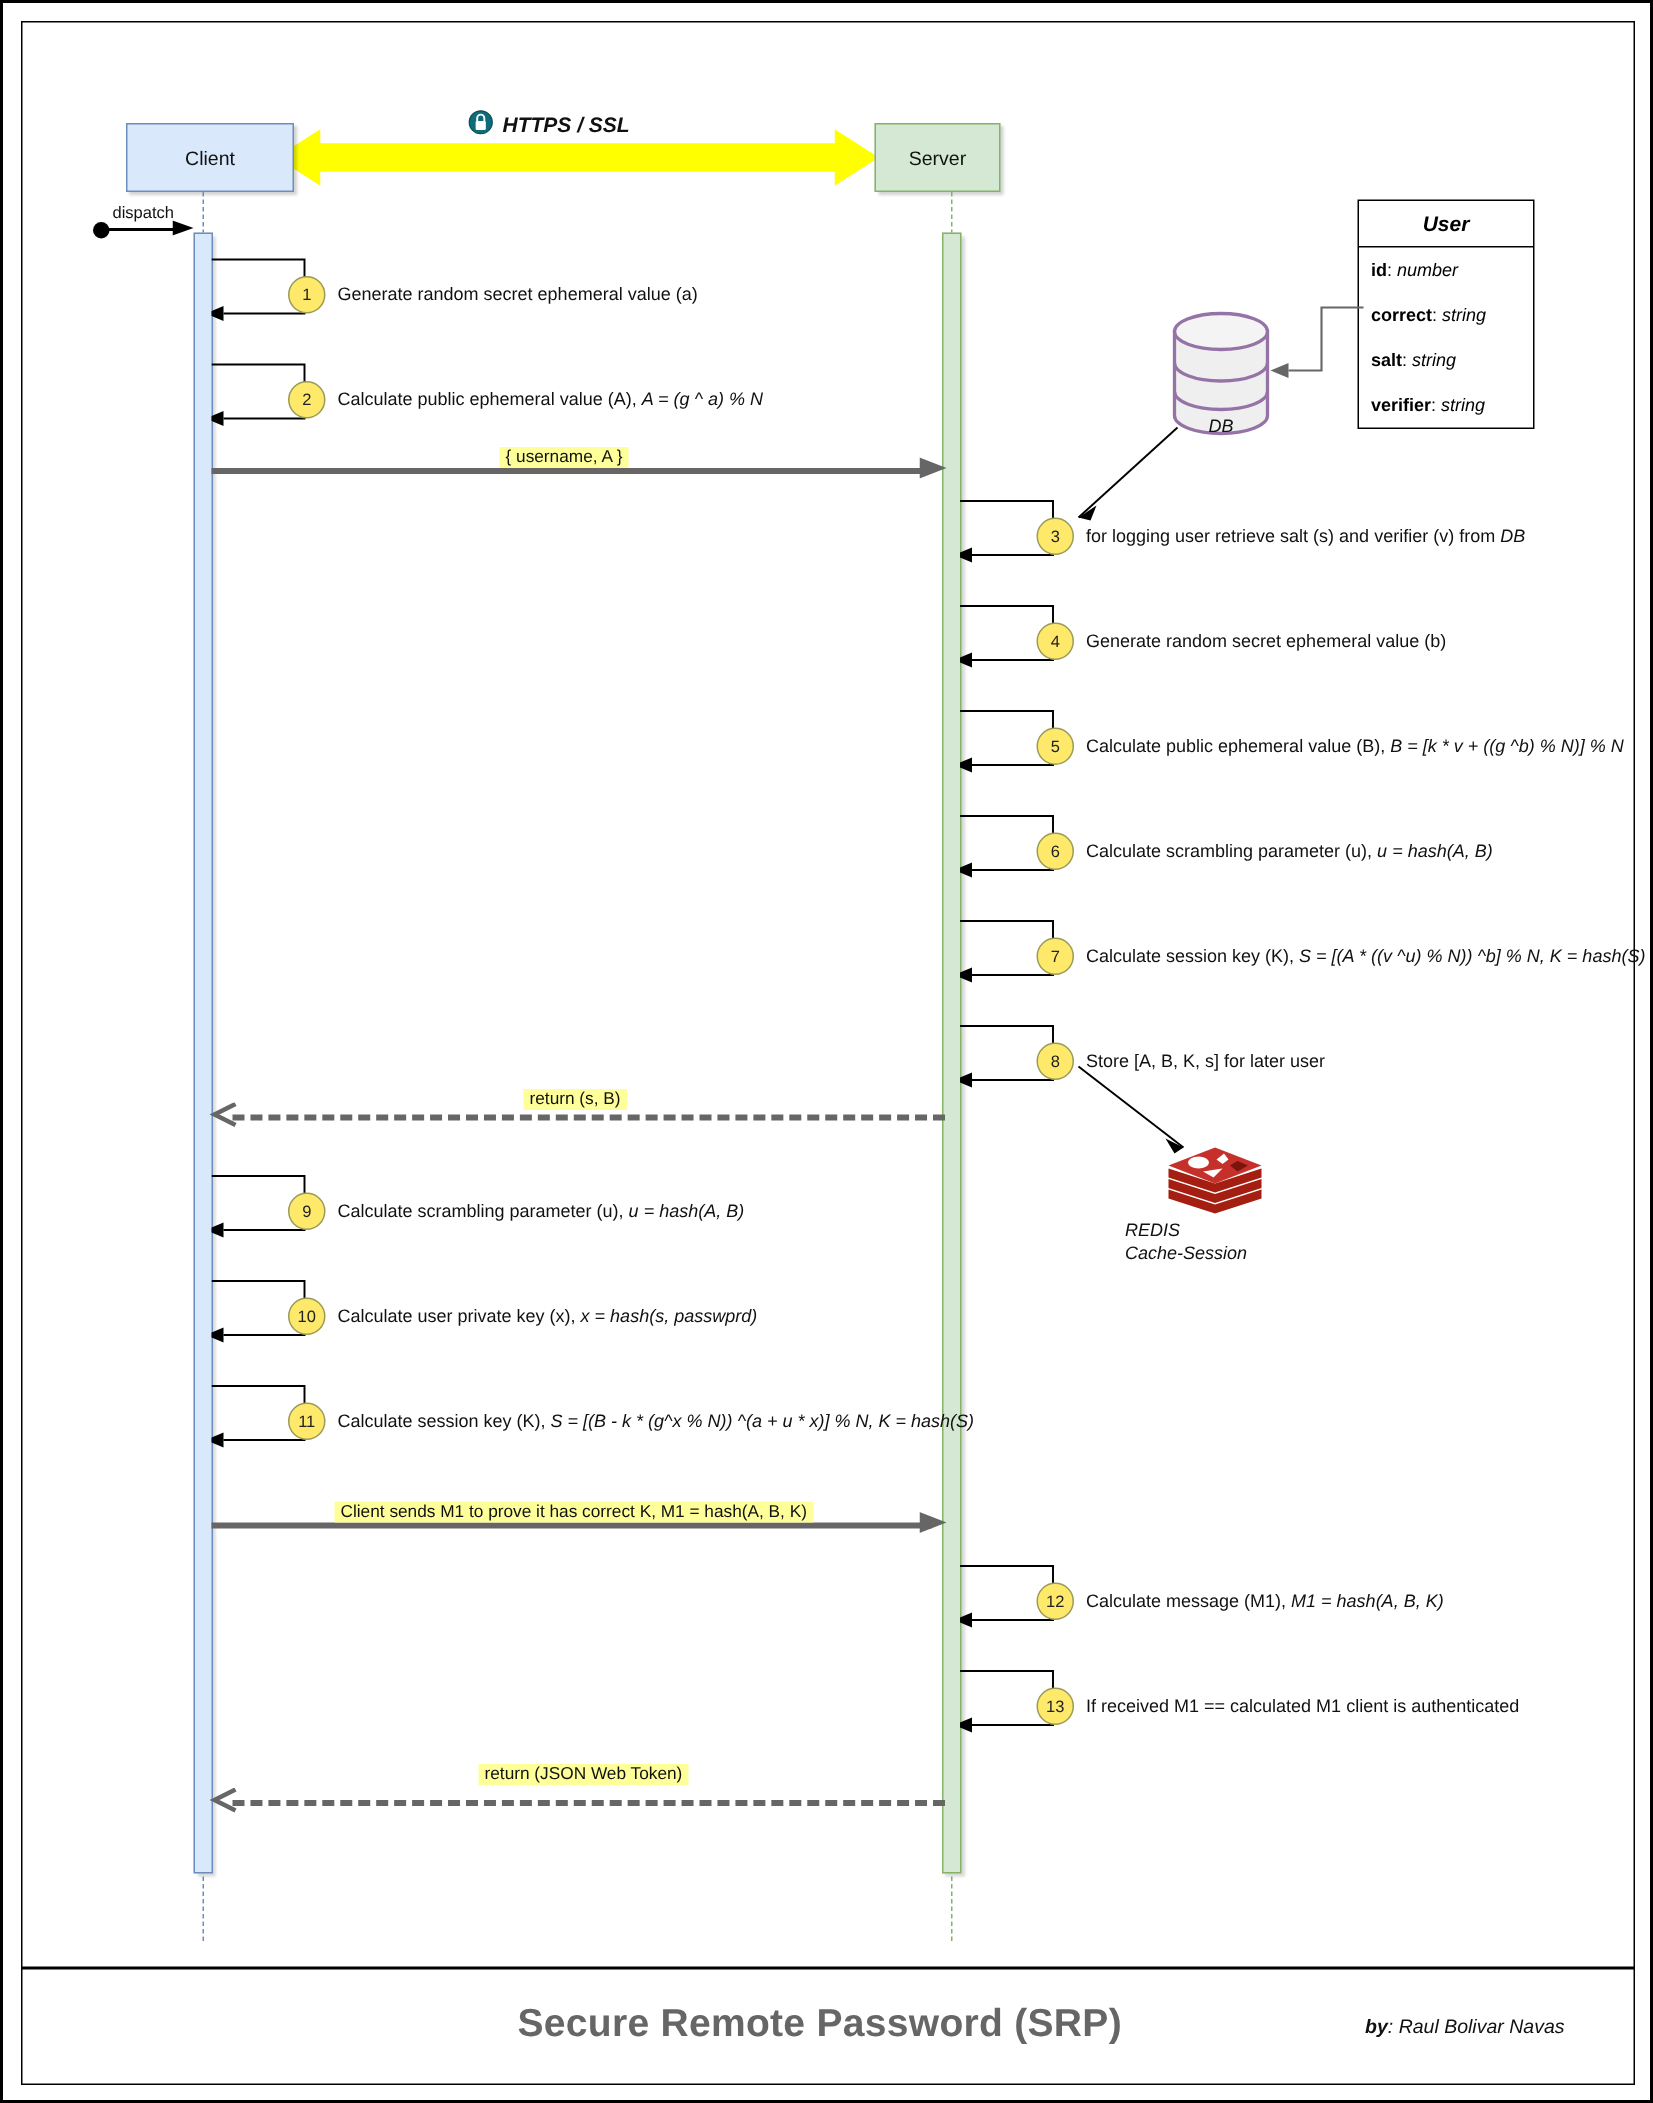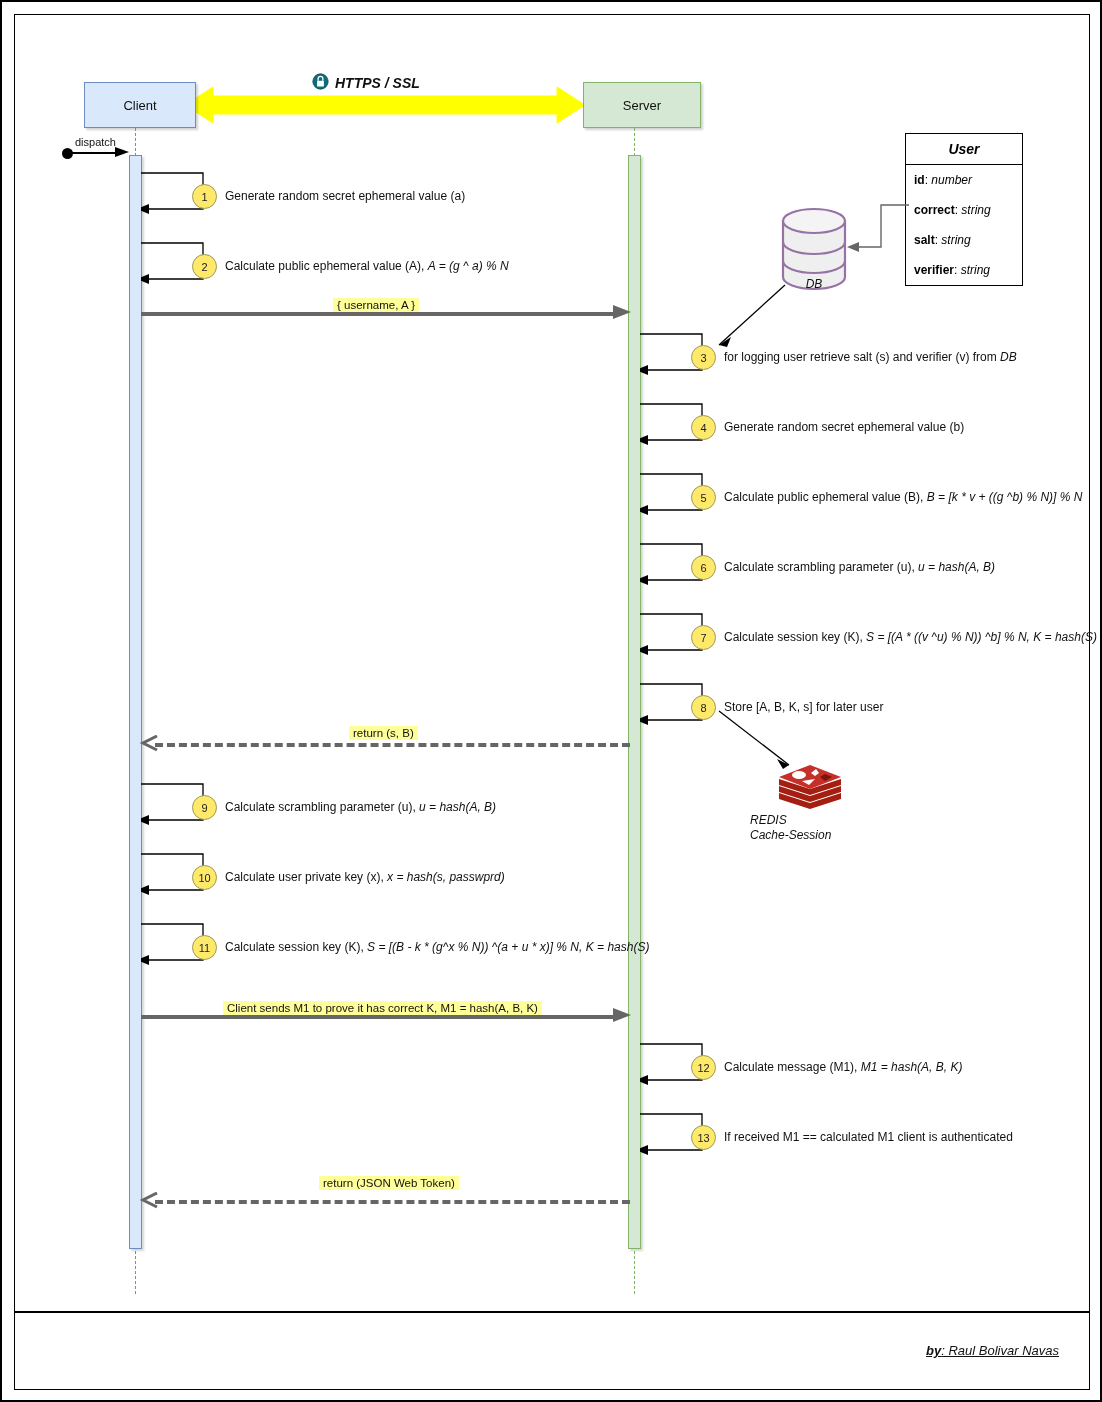--- a/index.html
+++ b/index.html
@@ -7,29 +7,29 @@
   body{font-family:"Liberation Sans",sans-serif;}
   #page{position:relative;width:1102px;height:1402px;box-sizing:border-box;
         border:2px solid #000;background:#fff;overflow:hidden;}
   #frame{position:absolute;left:12px;top:12px;width:1076px;height:1298px;
          box-sizing:border-box;border:1.5px solid #000;background:#fff;}
   #footer{position:absolute;left:12px;top:1310px;width:1076px;height:78px;
           box-sizing:border-box;border:1.5px solid #000;border-top:1.5px solid #000;
           background:#fff;}
   #footer .ftitle{position:absolute;left:330px;top:20px;font-size:26px;font-weight:bold;
           color:#666666;letter-spacing:.2px;}
-  #footer .fby{position:absolute;right:30px;top:30px;font-size:13px;font-style:italic;color:#111;text-decoration:underline;}
+  #footer .fby{position:absolute;right:46px;top:30px;font-size:13px;font-style:italic;color:#111;}
   #footer .fby b{font-style:italic;}
 
   
   .actor{position:absolute;box-sizing:border-box;border:1.5px solid;
          display:flex;align-items:center;justify-content:center;font-size:13px;color:#111;
          box-shadow:2px 2px 2px rgba(0,0,0,.18);}
   #actor-client{left:69px;top:67px;width:112px;height:46px;background:#dae8fc;border-color:#6c8ebf;}
-  #actor-server{left:568px;top:67px;width:118px;height:46px;background:#d5e8d4;border-color:#82b366;}
+  #actor-server{left:568px;top:67px;width:84px;height:46px;background:#d5e8d4;border-color:#82b366;}
 
   
   .lifeline{position:absolute;width:0;border-left:1.5px dashed;}
   #ll-client{left:120px;top:113px;height:1166px;border-color:#6c8ebf;}
   #ll-server{left:619px;top:113px;height:1166px;border-color:#82b366;}
 
   
   .activation{position:absolute;width:13px;box-sizing:border-box;border:1.2px solid;
               box-shadow:2px 2px 2px rgba(0,0,0,.16);}
   #act-client{left:114px;top:140px;height:1094px;background:#dae8fc;border-color:#6c8ebf;}
@@ -349,16 +349,17 @@
 
     <div class="msgdash" style="left:140px;top:1185px;width:475px;"></div>
     <svg class="conn" style="left:124px;top:1177px;" width="22" height="18">
       <polyline points="18,1 4,8 18,15" fill="none" stroke="#666666" stroke-width="3"></polyline>
     </svg>
     <div class="msglabel" style="left:304px;top:1161px;">return (JSON Web Token)</div>
 
   </div>
 
   <div id="footer">
+    <div class="ftitle">Secure Remote Password (SRP)</div>
     <div class="fby"><b>by</b><span>: Raul Bolivar Navas</span></div>
   </div>
 
 </div>
 
 </body></html>

